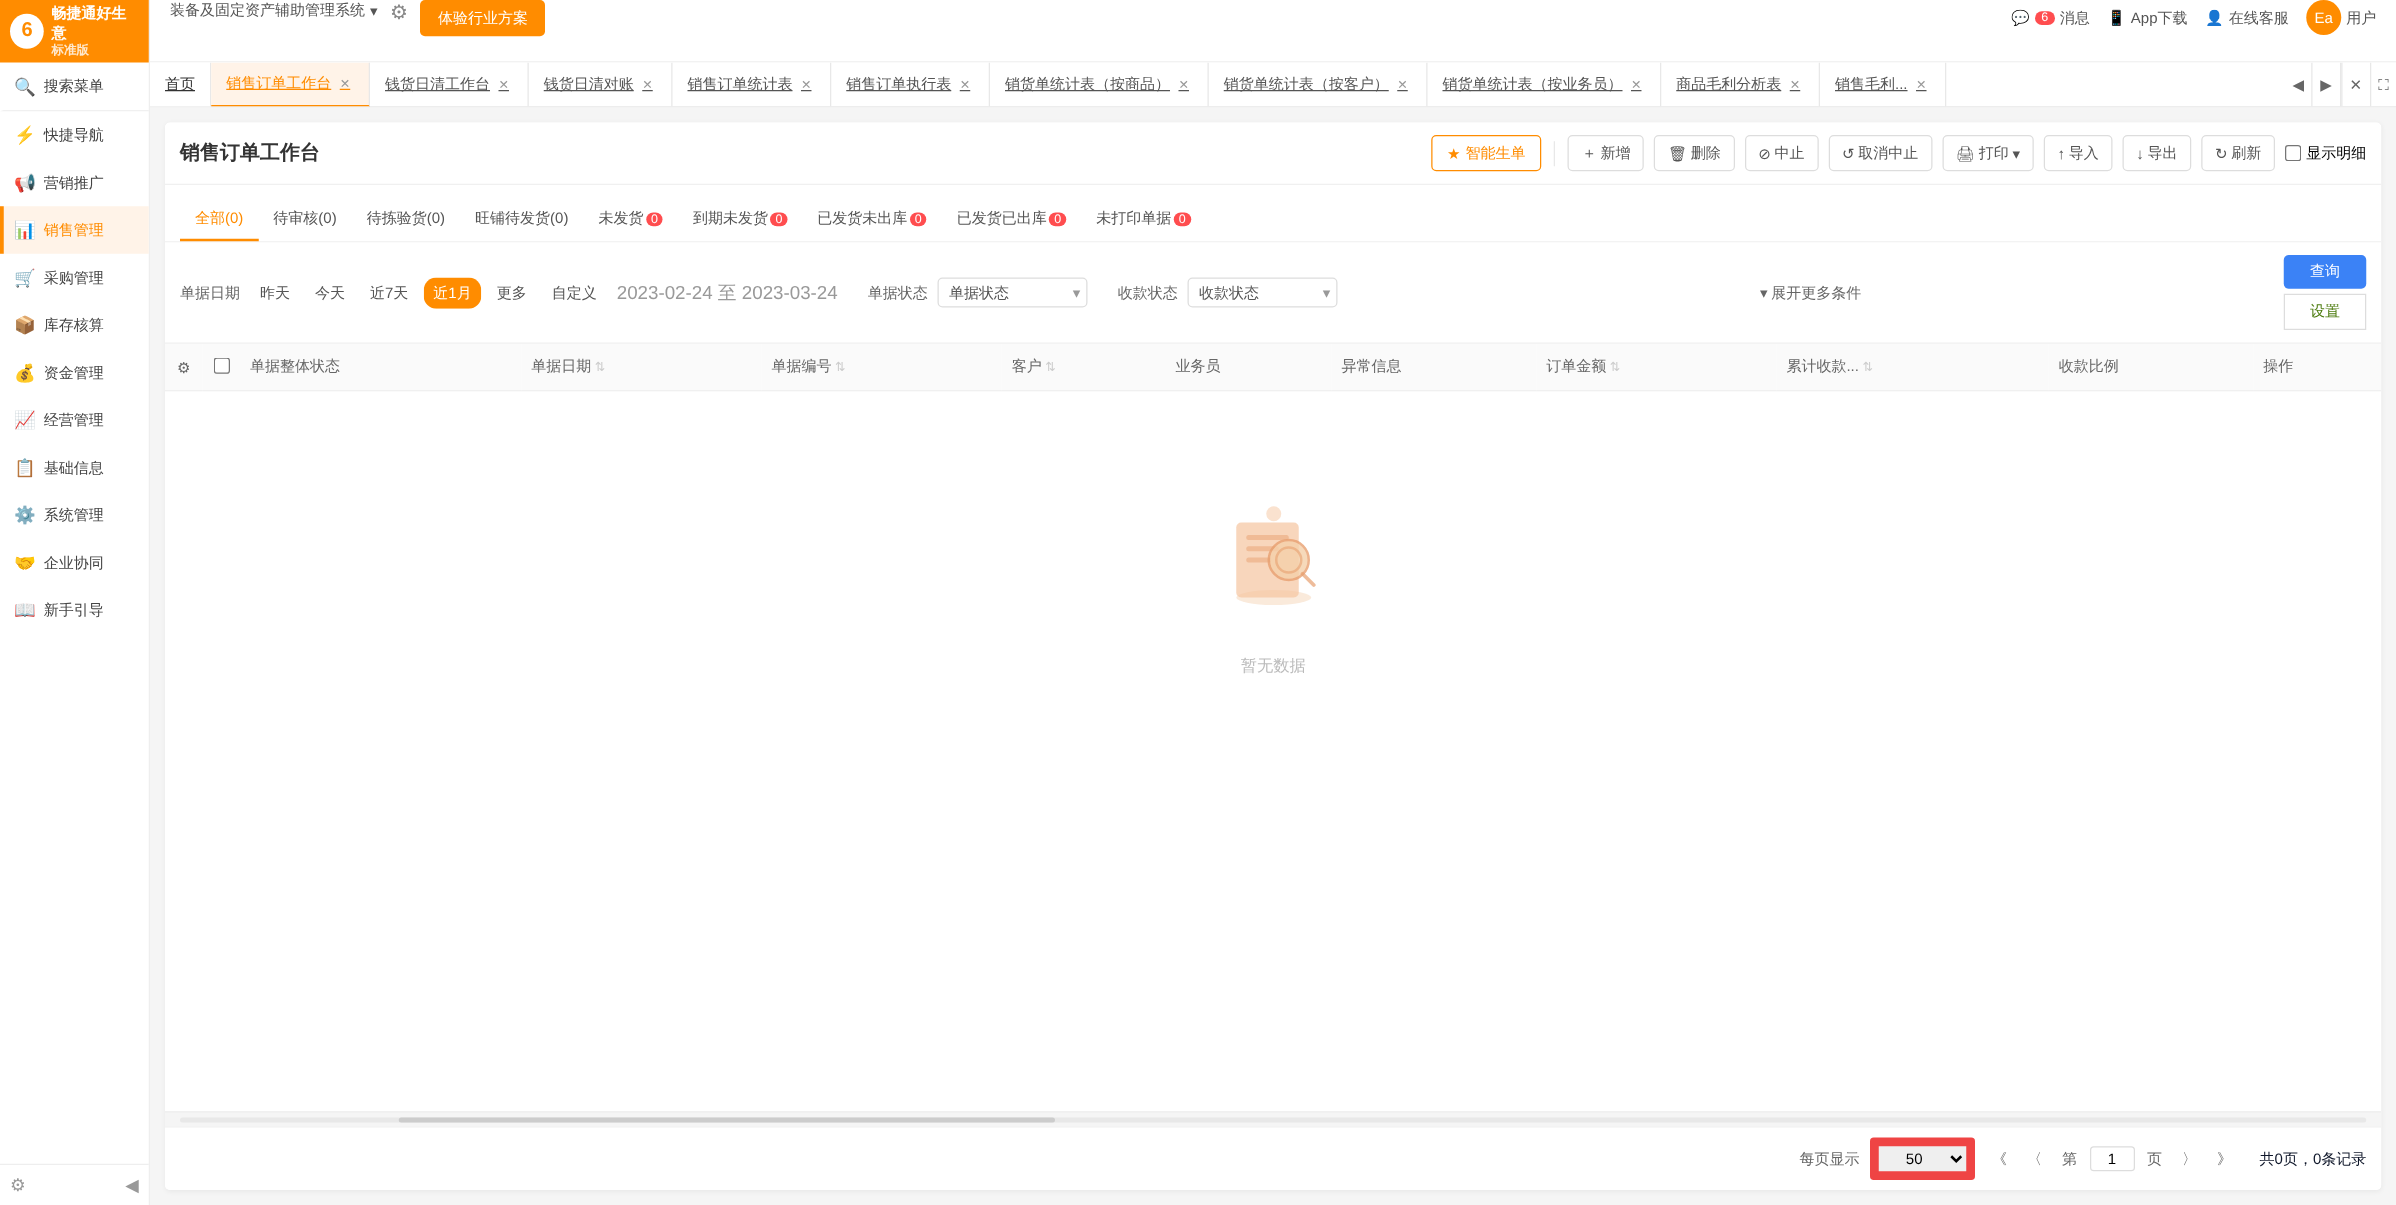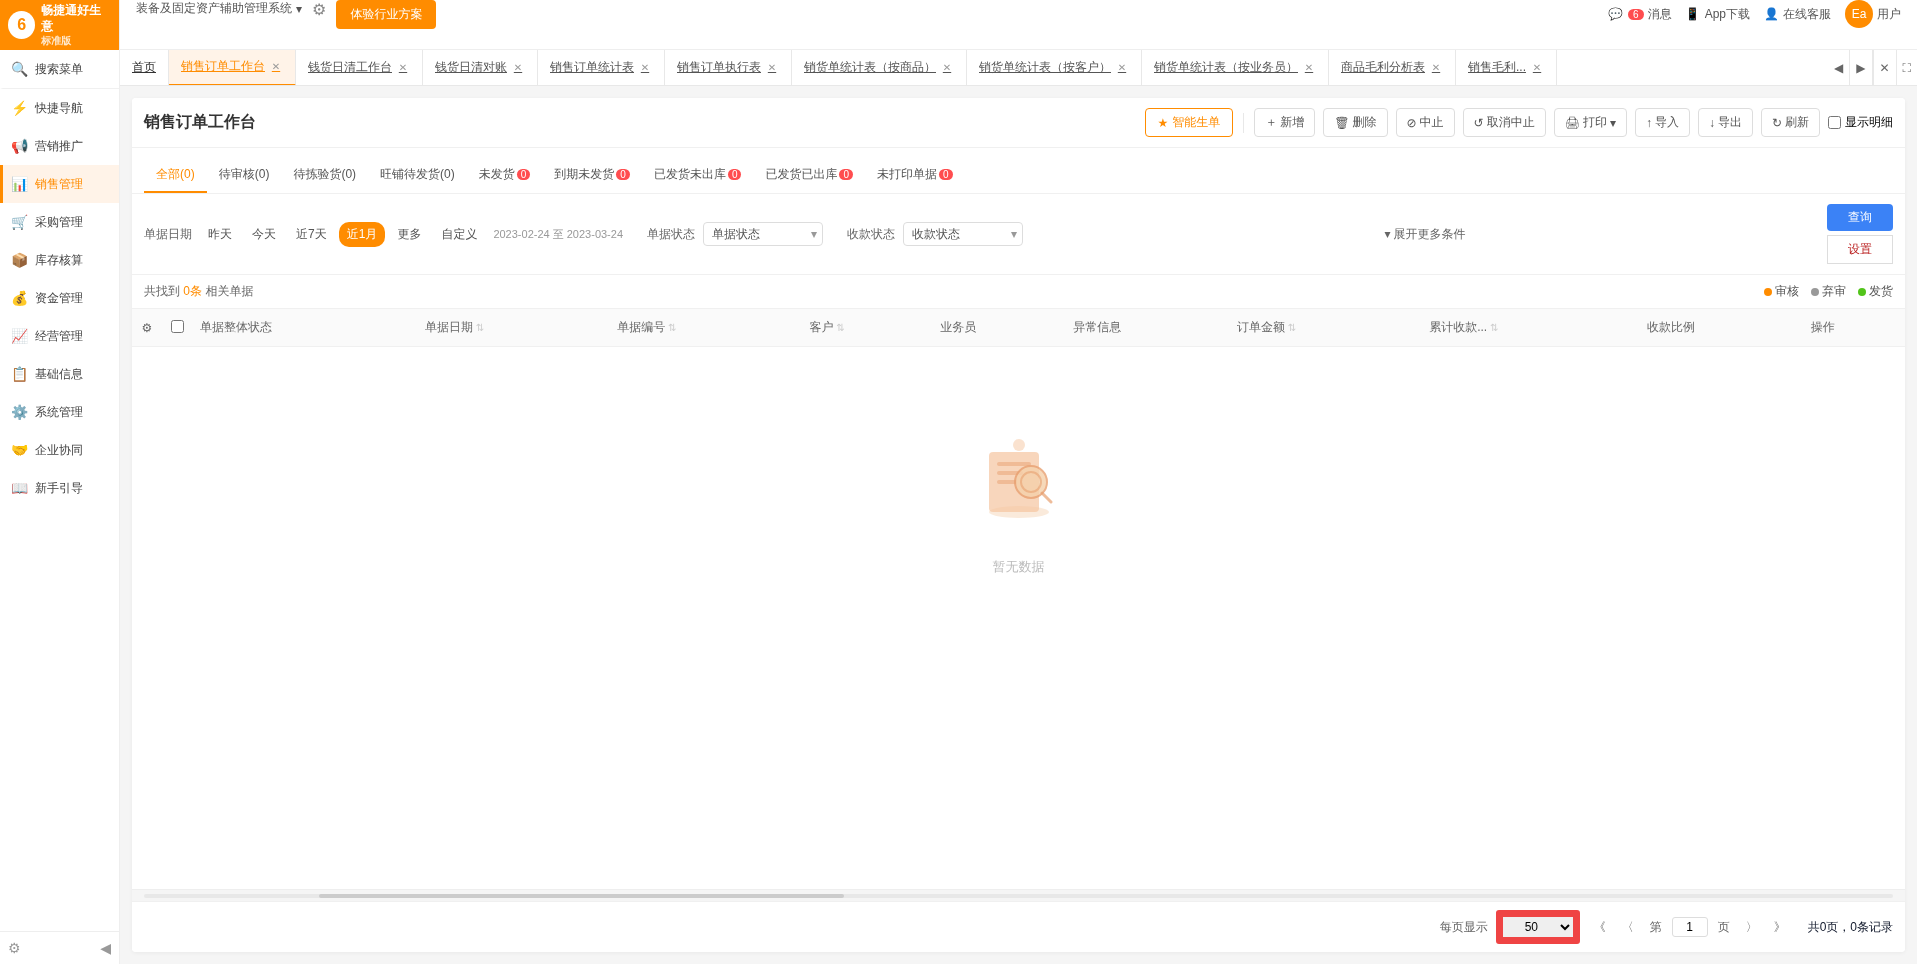--- a/index.html
+++ b/index.html
@@ -54,21 +54,21 @@
     .filter-tab { padding: 8px 12px; cursor: pointer; color: #555; border-bottom: 2px solid transparent; white-space: nowrap; }
     .filter-tab.active { color: #ff8c00; border-bottom: 2px solid #ff8c00; }
     .filter-tab .badge-red { background: #ff4d4f; color: #fff; border-radius: 10px; font-size: 10px; padding: 0 4px; margin-left: 2px; }
 
     
     .filter-row { background: #fff; padding: 10px 12px; border-bottom: 1px solid #f0f0f0; display: flex; flex-wrap: wrap; align-items: center; gap: 8px; }
     .filter-label { color: #666; }
     .filter-date-group { display: flex; align-items: center; gap: 4px; }
     .filter-date-btn { padding: 3px 7px; border-radius: 3px; cursor: pointer; color: #555; border: 1px solid transparent; }
     .filter-date-btn.active { background: #ff8c00; color: #fff; border-radius: 10px; }
-    .filter-date-range { color: #999; font-size: 11px; }
+    .filter-date-range { color: #999; font-size: 15px; }
     .filter-select { border: 1px solid #ddd; border-radius: 4px; padding: 4px 24px 4px 8px; color: #555; background: #fff; appearance: none; position: relative; min-width: 120px; }
     .filter-select-wrap { position: relative; display: inline-flex; align-items: center; }
     .filter-select-wrap::after { content: '▾'; position: absolute; right: 6px; color: #999; pointer-events: none; }
     .filter-expand { color: #666; cursor: pointer; display: flex; align-items: center; gap: 3px; margin-left: auto; }
     .table-meta { padding: 8px 12px; display: flex; align-items: center; justify-content: space-between; border-bottom: 1px solid #f0f0f0; }
     .table-meta-left { color: #666; }
     .table-meta-right { display: flex; align-items: center; gap: 12px; }
     .badge-action { display: flex; align-items: center; gap: 3px; cursor: pointer; color: #555; }
     .badge-action .dot { width: 8px; height: 8px; border-radius: 50%; display: inline-block; }
     .dot-orange { background: #ff8c00; }
@@ -359,45 +359,24 @@
           </select>
         </div>
 
         <div class="filter-expand">
           <span>▾</span>
           <span>展开更多条件</span>
         </div>
 
         <div style="display:flex;flex-direction:column;gap:4px;margin-left:auto;">
           <button style="background:#3b82f6;color:#fff;border:none;padding:5px 20px;border-radius:4px;cursor:pointer;">查询</button>
-          <button style="background:#fff;border:1px solid #ddd;color:#b91c1c;padding:5px 20px;border-radius:0;cursor:pointer;">设置</button>
-        </div>
-      </div>
-
-      <div class="table-meta">
-        <div class="table-meta-left">
-          <span>共找到</span>
-          <span style="color:#ff8c00;">0条</span>
-          <span>相关单据</span>
-        </div>
-        <div class="table-meta-right">
-          <div class="badge-action">
-            <span class="dot dot-orange"></span>
-            <span>审核</span>
-          </div>
-          <div class="badge-action">
-            <span class="dot dot-gray"></span>
-            <span>弃审</span>
-          </div>
-          <div class="badge-action">
-            <span class="dot dot-green"></span>
-            <span>发货</span>
-          </div>
-        </div>
-      </div>
+          <button style="background:#fff;border:1px solid #ddd;color:#4d7c0f;padding:5px 20px;border-radius:0;cursor:pointer;">设置</button>
+        </div>
+      </div>
+
 
       <div class="table-wrap">
         <table>
           <thead>
             <tr>
               <th class="col-settings">⚙</th>
               <th class="col-checkbox"><input type="checkbox" style=""></th>
               <th>单据整体状态</th>
               <th class="sortable">单据日期</th>
               <th class="sortable">单据编号</th>

